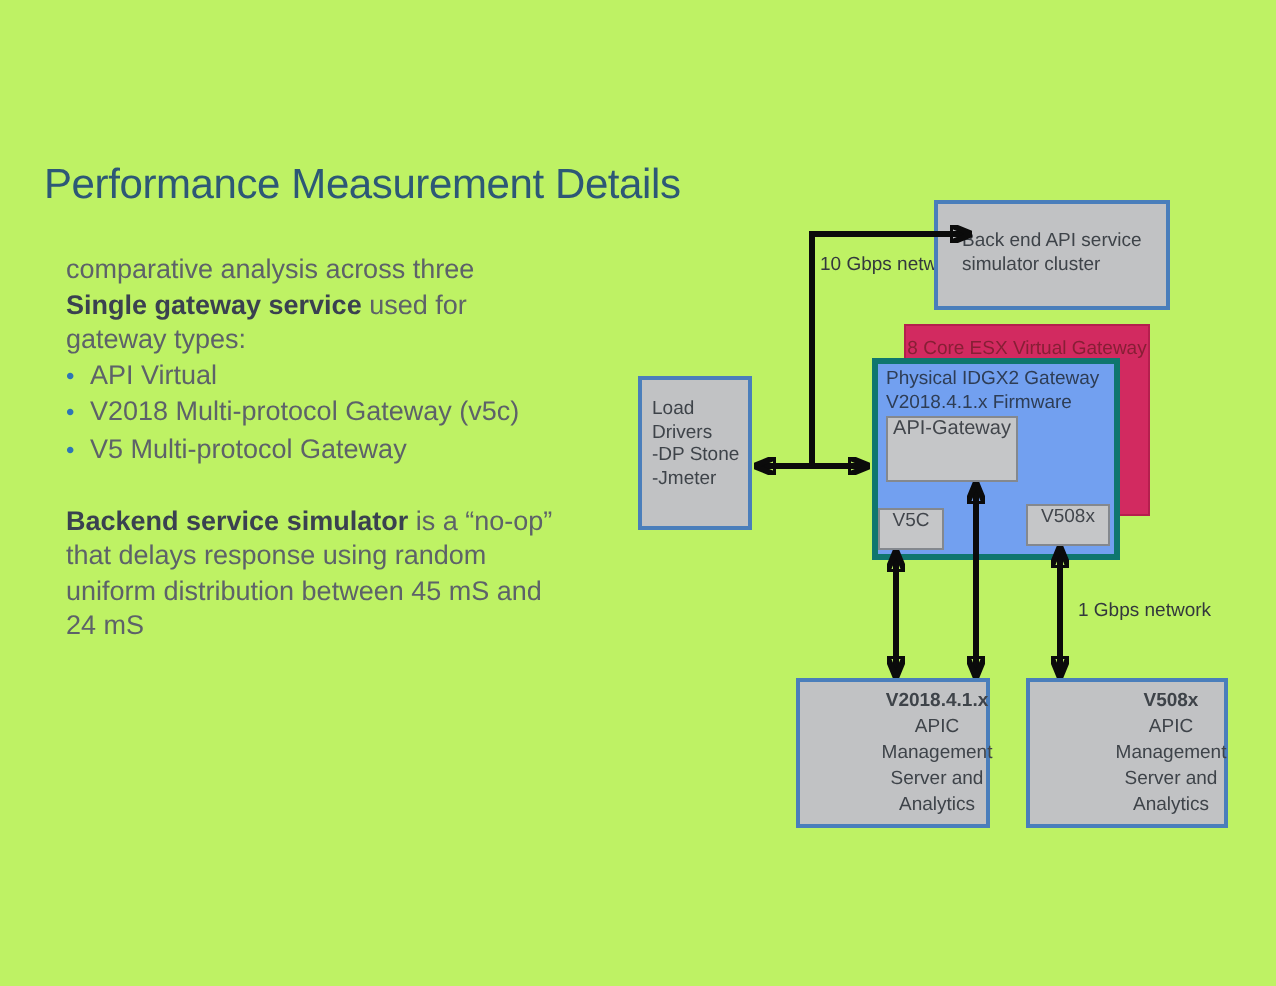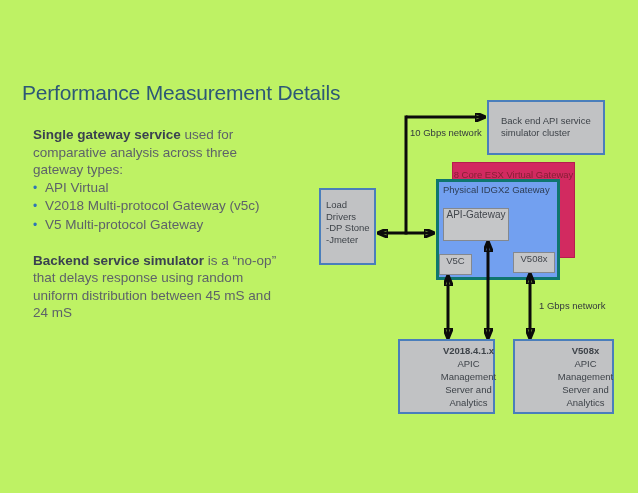--- a/index.html
+++ b/index.html
@@ -23,21 +23,21 @@
   .bodytext b{font-weight:700;color:#3a4150;}
   .line{white-space:nowrap;}
   .bullet-line{display:flex;align-items:baseline;}
   .dot{color:#2e75b6;width:12px;flex:0 0 12px;font-size:12px;}
   .spacer{height:17.5px;}
 
   
   .box{position:absolute;box-sizing:border-box;}
   .graybox{background:#c1c2c4;border:2px solid #4a7ebb;color:#3e4349;}
   .smalltext{font-size:9.5px;line-height:11.5px;}
-  .backend-box{left:487px;top:100px;width:118px;height:55px;padding:13px 0 0 12px;}
+  .backend-box{left:467px;top:100px;width:118px;height:55px;padding:13px 0 0 12px;}
   .load-box{left:319px;top:188px;width:57px;height:77px;padding:9px 0 0 5px;}
   .esx-box{
     left:452px;top:162px;width:123px;height:96px;
     background:#d22a60;border:1px solid #b51f4e;
   }
   .esx-title{
     margin-top:6px;text-align:center;
     font-size:9.5px;color:#871f35;font-weight:400;
   }
   .physical-box{
@@ -72,22 +72,22 @@
   .arrows line,.arrows path{stroke:#0b0b0b;stroke-width:3;fill:none;}
 </style>
 </head>
 <body>
 
 <div class="slide">
 
   <h1 class="title">Performance Measurement Details</h1>
 
   <div class="bodytext">
+    <div class="line">comparative analysis across three</div>
     <div class="line"><b>Single gateway service</b><span> used for</span></div>
-    <div class="line">comparative analysis across three</div>
     <div class="line">gateway types:</div>
     <div class="bullet-line">
         <span class="dot">•</span>
         <span>API Virtual</span>
       </div>
     <div class="bullet-line">
         <span class="dot">•</span>
         <span>V2018 Multi-protocol Gateway (v5c)</span>
       </div>
     <div class="bullet-line">
@@ -108,20 +108,21 @@
     <div>Back end API service</div>
     <div>simulator cluster</div>
   </div>
 
   <div class="box esx-box">
     <div class="esx-title">8 Core ESX Virtual Gateway</div>
   </div>
 
   <div class="box physical-box smalltext">
     <div>Physical IDGX2 Gateway</div>
+    <div>V2018.4.1.x Firmware</div>
   </div>
 
   <div class="box innerbox api-box">
       <span>API-Gateway</span>
     </div>
   <div class="box innerbox v5c-box">
       <span>V5C</span>
     </div>
   <div class="box innerbox v508x-box">
       <span>V508x</span>

